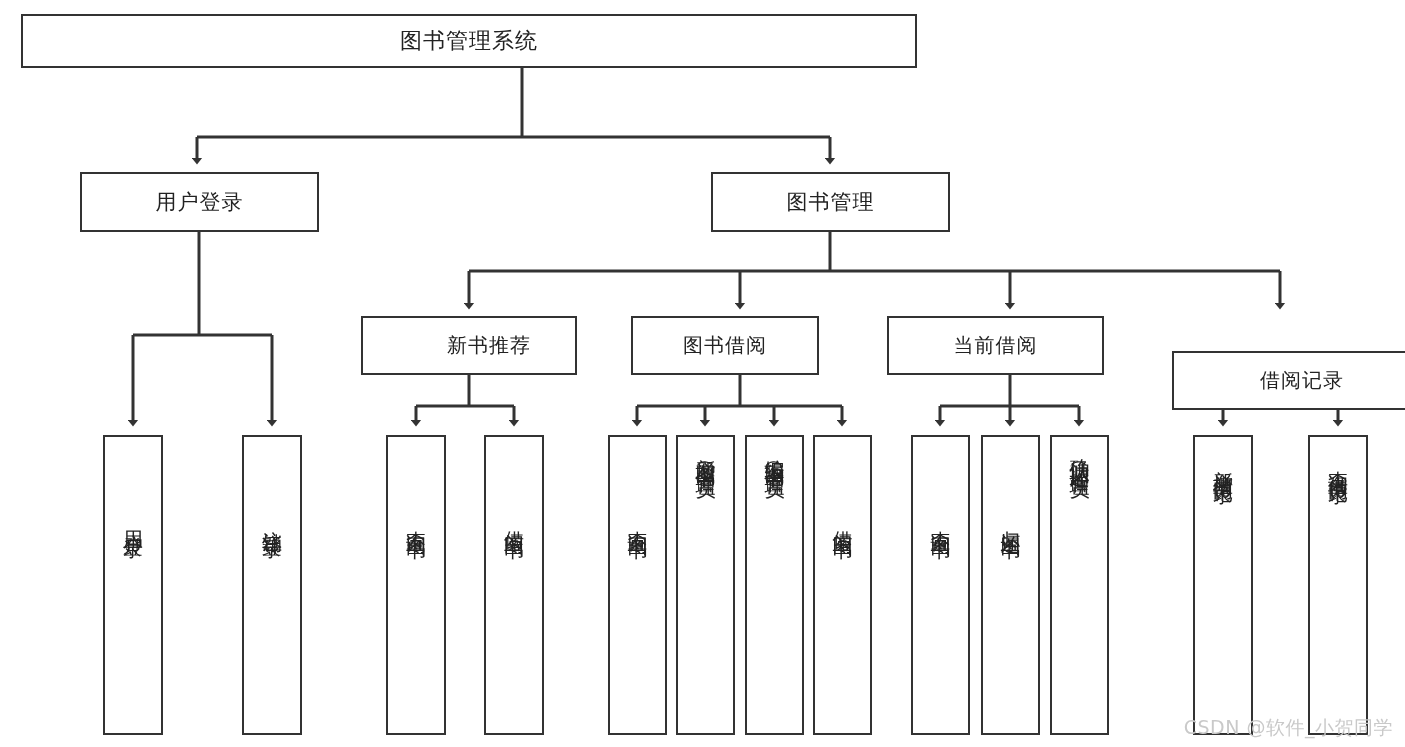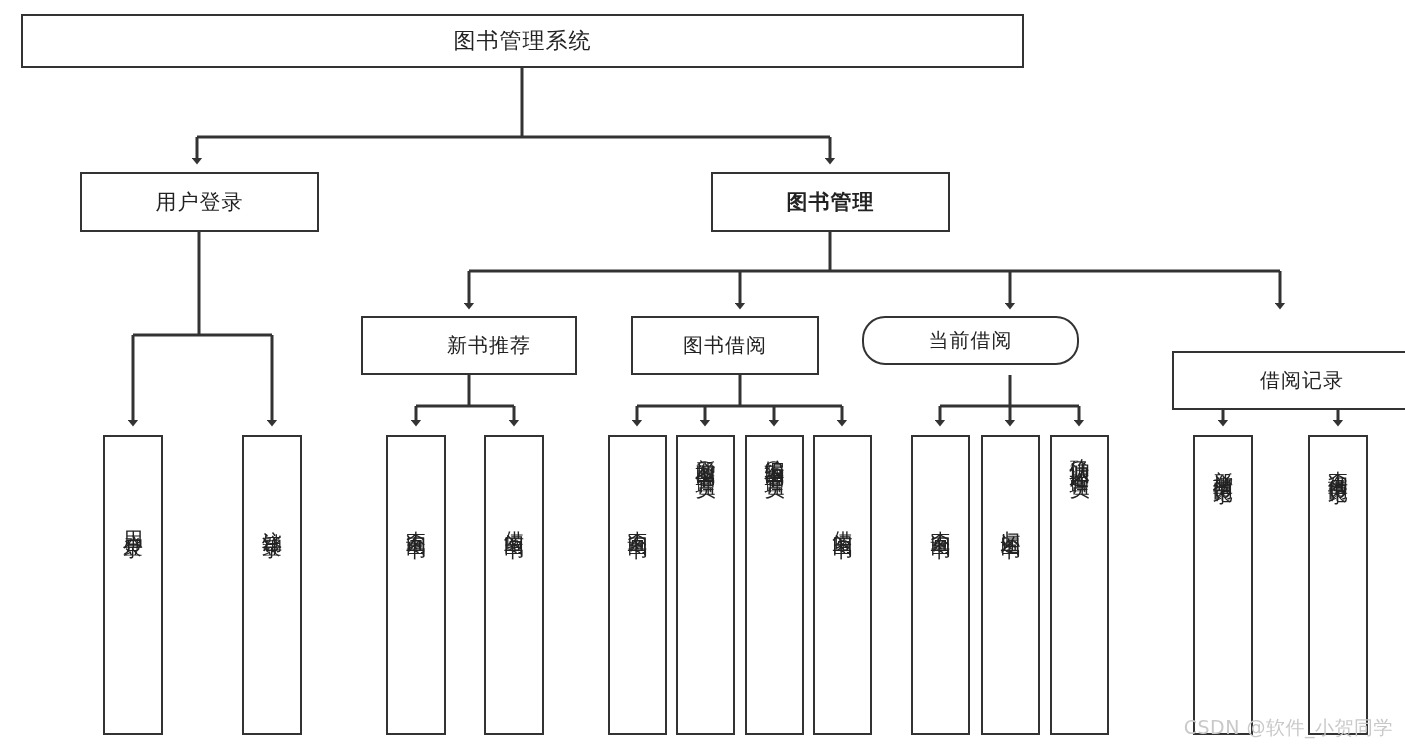--- a/index.html
+++ b/index.html
@@ -111,38 +111,38 @@
       <line x1="1010" y1="406" x2="1010" y2="422" marker-end="url(#arw)"></line>
       <line x1="1079" y1="406" x2="1079" y2="422" marker-end="url(#arw)"></line>
 
       <line x1="1280" y1="375" x2="1280" y2="406"></line>
       <line x1="1223" y1="406" x2="1338" y2="406"></line>
       <line x1="1223" y1="406" x2="1223" y2="422" marker-end="url(#arw)"></line>
       <line x1="1338" y1="406" x2="1338" y2="422" marker-end="url(#arw)"></line>
     </g>
   </svg>
 
-  <div class="node root" style="left:21px;top:14px;width:1003px;height:54px;">
+  <div class="node root" style="left:21px;top:14px;width:896px;height:54px;">
     <span class="label">图书管理系统</span>
   </div>
 
   <div class="node level2" style="left:80px;top:172px;width:239px;height:60px;">
     <span class="label">用户登录</span>
   </div>
-  <div class="node level2" style="left:711px;top:172px;width:239px;height:60px;font-weight:bold;">
+  <div class="node level2" style="left:711px;top:172px;width:239px;height:60px;">
     <span class="label">图书管理</span>
   </div>
 
   <div class="node level3" style="left:361px;top:316px;width:216px;height:59px;padding-left:40px;">
     <span class="label">新书推荐</span>
   </div>
   <div class="node level3" style="left:631px;top:316px;width:188px;height:59px;">
     <span class="label">图书借阅</span>
   </div>
-  <div class="node level3" style="left:862px;top:316px;width:217px;height:49px;border-radius:23px;">
+  <div class="node level3" style="left:887px;top:316px;width:217px;height:59px;">
     <span class="label">当前借阅</span>
   </div>
   <div class="node level3" style="left:1172px;top:316px;width:260px;height:59px;margin-top:35px;">
     <span class="label">借阅记录</span>
   </div>
 
   <div class="node leaf mid" style="left:103px;top:435px;width:60px;height:300px;">
     <span class="label">用户登录</span>
   </div>
   <div class="node leaf mid" style="left:242px;top:435px;width:60px;height:300px;">

